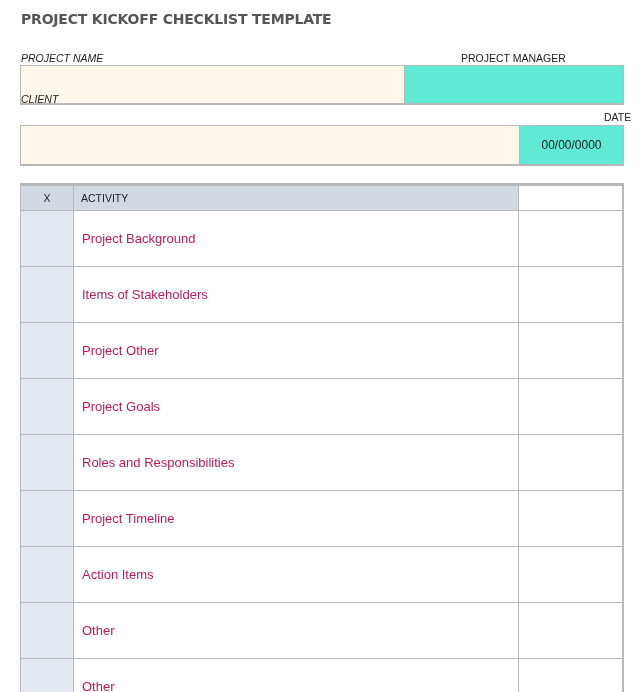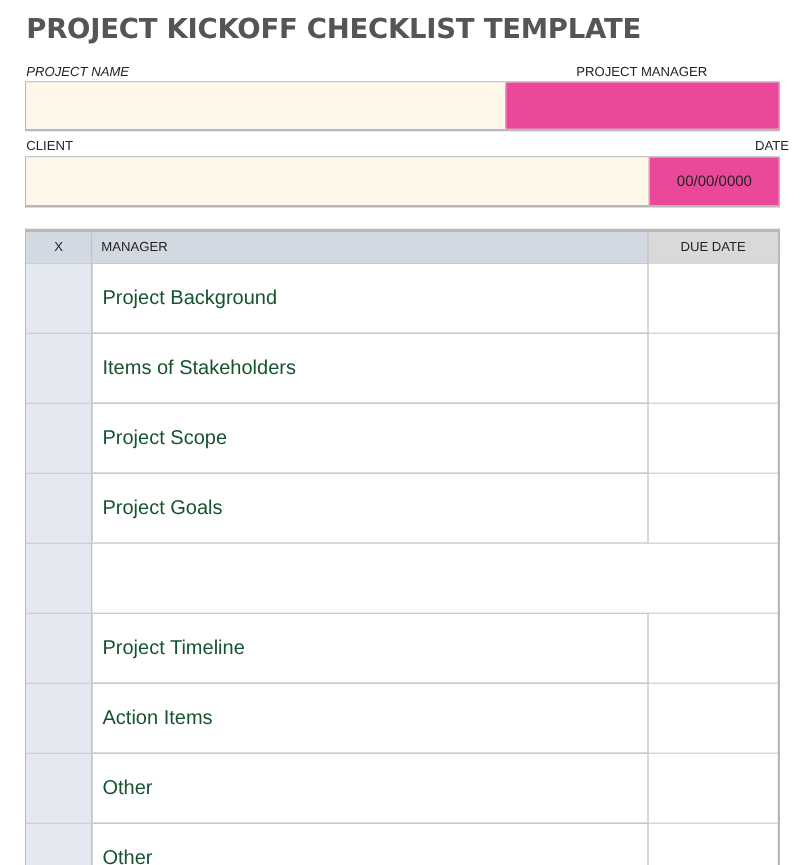--- a/index.html
+++ b/index.html
@@ -4,35 +4,35 @@
   <style>
     html, body { margin: 0; padding: 0; background: #ffffff; }
     body {
       width: 642px; height: 692px; overflow: hidden; position: relative;
       font-family: "DejaVu Sans", "Liberation Sans", sans-serif;
       color: #222;
     }
     .title {
       position: absolute; left: 21px; top: 11px;
       font-family: "DejaVu Sans", sans-serif;
-      font-weight: bold; font-size: 22px; color: #555555;
+      font-weight: bold; font-size: 14px; color: #555555;
       letter-spacing: -0.2px; white-space: nowrap;
     }
     .label {
       position: absolute; font-size: 10.5px; color: #222;
       font-family: "Liberation Sans", sans-serif; white-space: nowrap;
     }
     .field-row {
       position: absolute; left: 20px; width: 604px;
       border: 1px solid #b8b8b8; border-bottom: 2px solid #b8b8b8;
       box-sizing: border-box; display: flex;
     }
     .field { height: 100%; box-sizing: border-box; }
     .light { background: #fff7ea; }
-    .mid { background: #ec4899; }
+    .mid { background: #5eead4; }
     .date-val {
       display: flex; align-items: center; justify-content: center;
       font-size: 12px; color: #222; font-family: "Liberation Sans", sans-serif;
       border-left: 1px solid #b8b8b8;
     }
     .table {
       position: absolute; left: 20px; top: 183px; width: 604px;
       border-top: 3px solid #b8b8b8; border-left: 1px solid #b8b8b8;
       border-right: 2px solid #b8b8b8; box-sizing: border-box;
     }
@@ -42,72 +42,72 @@
     .c1 { width: 53px; border-right: 1px solid #b8b8b8; box-sizing: border-box; }
     .c2 { width: 445px; border-right: 1px solid #b8b8b8; box-sizing: border-box; }
     .c3 { flex: 1; box-sizing: border-box; }
     .th .c1, .th .c2 { background: #d3d9e3; }
     .th .c3 { background: #d9d9d9; }
     .th > div { display: flex; align-items: center; font-size: 10.5px; font-family: "Liberation Sans", sans-serif; }
     .th .c1 { justify-content: center; }
     .th .c2 { padding-left: 7px; }
     .th .c3 { justify-content: center; }
     .td-row .c1 { background: #e4e8f0; }
-    .td-row .c2 { display: flex; align-items: center; padding-left: 8px; font-size: 16px; font-family: "Liberation Sans", sans-serif; color: #14532d; }
+    .td-row .c2 { display: flex; align-items: center; padding-left: 8px; font-size: 13px; font-family: "Liberation Sans", sans-serif; color: #be185d; }
     .td-row .c3 { background: #ffffff; }
   </style>
 </head>
 <body>
 
 <div class="title">PROJECT KICKOFF CHECKLIST TEMPLATE</div>
 
 <div class="label" style="left:21px; top:52px;font-style:italic;">PROJECT NAME</div>
 <div class="label" style="left:461px; top:52px;">PROJECT MANAGER</div>
 
 <div class="field-row" style="top:65px; height:40px;">
   <div class="field light" style="width:384px; border-right:1px solid #b8b8b8;"></div>
   <div class="field mid" style="flex:1;"></div>
 </div>
 
-<div class="label" style="left:21px; top:111px;">CLIENT</div>
+<div class="label" style="left:21px; top:93px;font-style:italic;">CLIENT</div>
 <div class="label" style="left:559px; top:111px;margin-left:45px;">DATE</div>
 
 <div class="field-row" style="top:125px; height:41px;">
   <div class="field light" style="width:498px;"></div>
   <div class="field mid date-val" style="flex:1;">00/00/0000</div>
 </div>
 
 <div class="table">
   <div class="tr th">
     <div class="c1">X</div>
-    <div class="c2">MANAGER</div>
-    <div class="c3">DUE DATE</div>
+    <div class="c2">ACTIVITY</div>
   </div>
   <div class="tr td-row">
     <div class="c1"></div>
     <div class="c2">Project Background</div>
     <div class="c3"></div>
   </div>
   <div class="tr td-row">
     <div class="c1"></div>
     <div class="c2">Items of Stakeholders</div>
     <div class="c3"></div>
   </div>
   <div class="tr td-row">
     <div class="c1"></div>
-    <div class="c2">Project Scope</div>
+    <div class="c2">Project Other</div>
     <div class="c3"></div>
   </div>
   <div class="tr td-row">
     <div class="c1"></div>
     <div class="c2">Project Goals</div>
     <div class="c3"></div>
   </div>
   <div class="tr td-row">
     <div class="c1"></div>
+    <div class="c2">Roles and Responsibilities</div>
     <div class="c3"></div>
   </div>
   <div class="tr td-row">
     <div class="c1"></div>
     <div class="c2">Project Timeline</div>
     <div class="c3"></div>
   </div>
   <div class="tr td-row">
     <div class="c1"></div>
     <div class="c2">Action Items</div>

